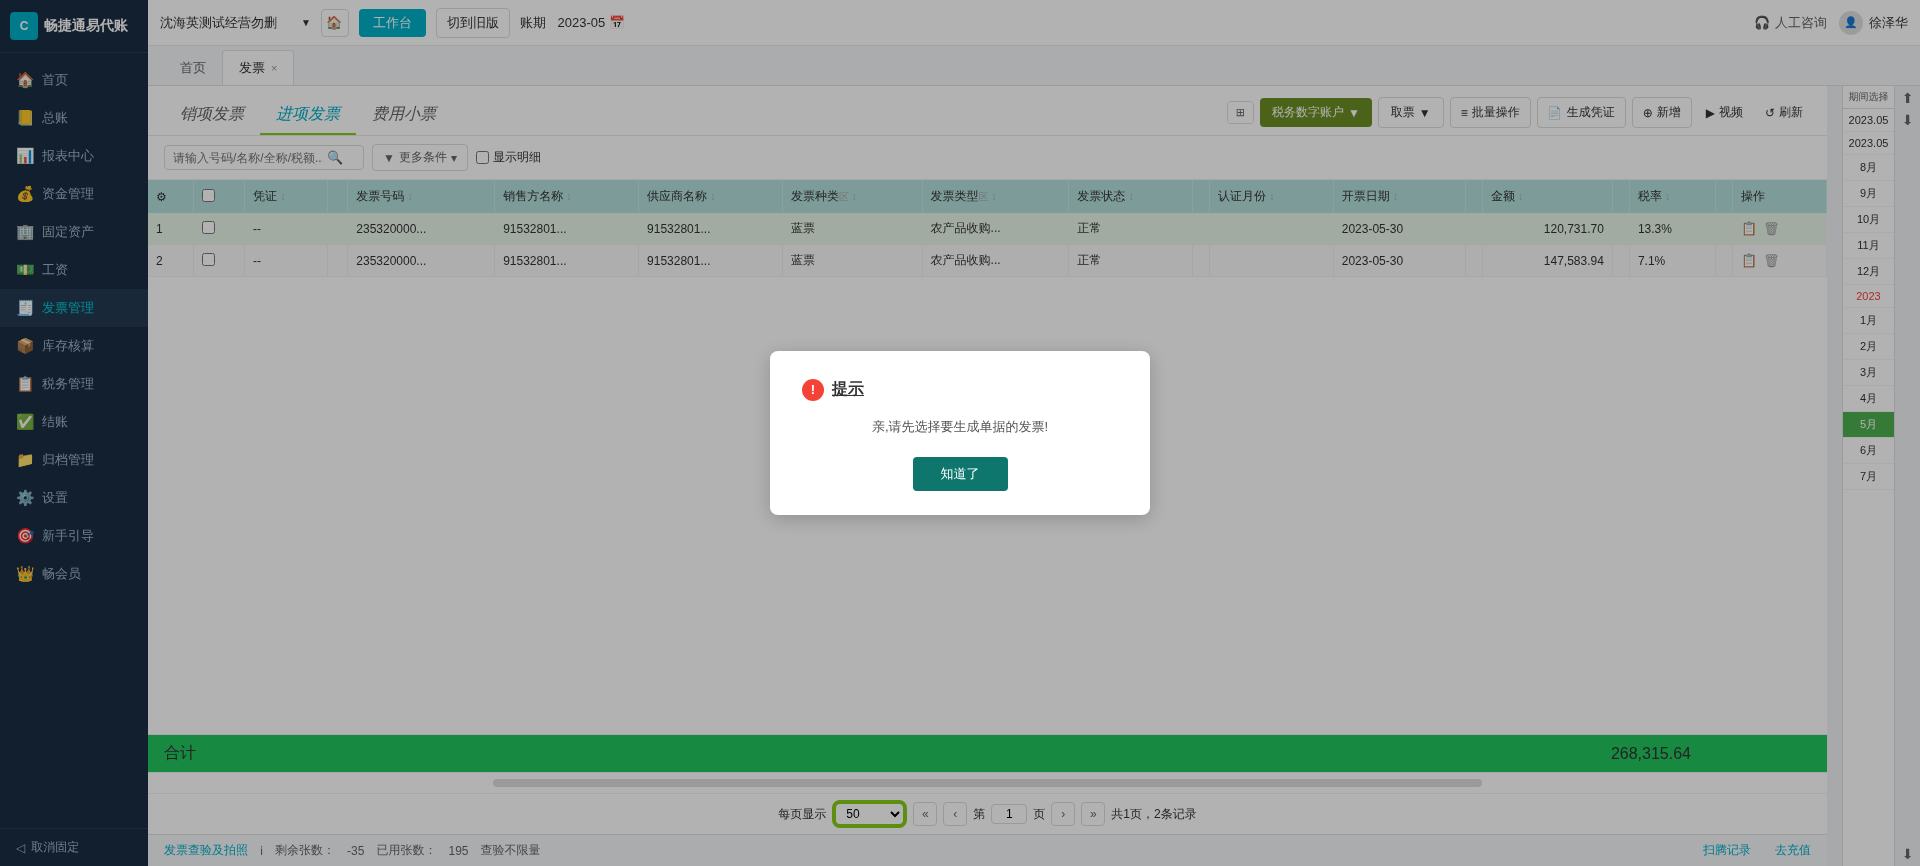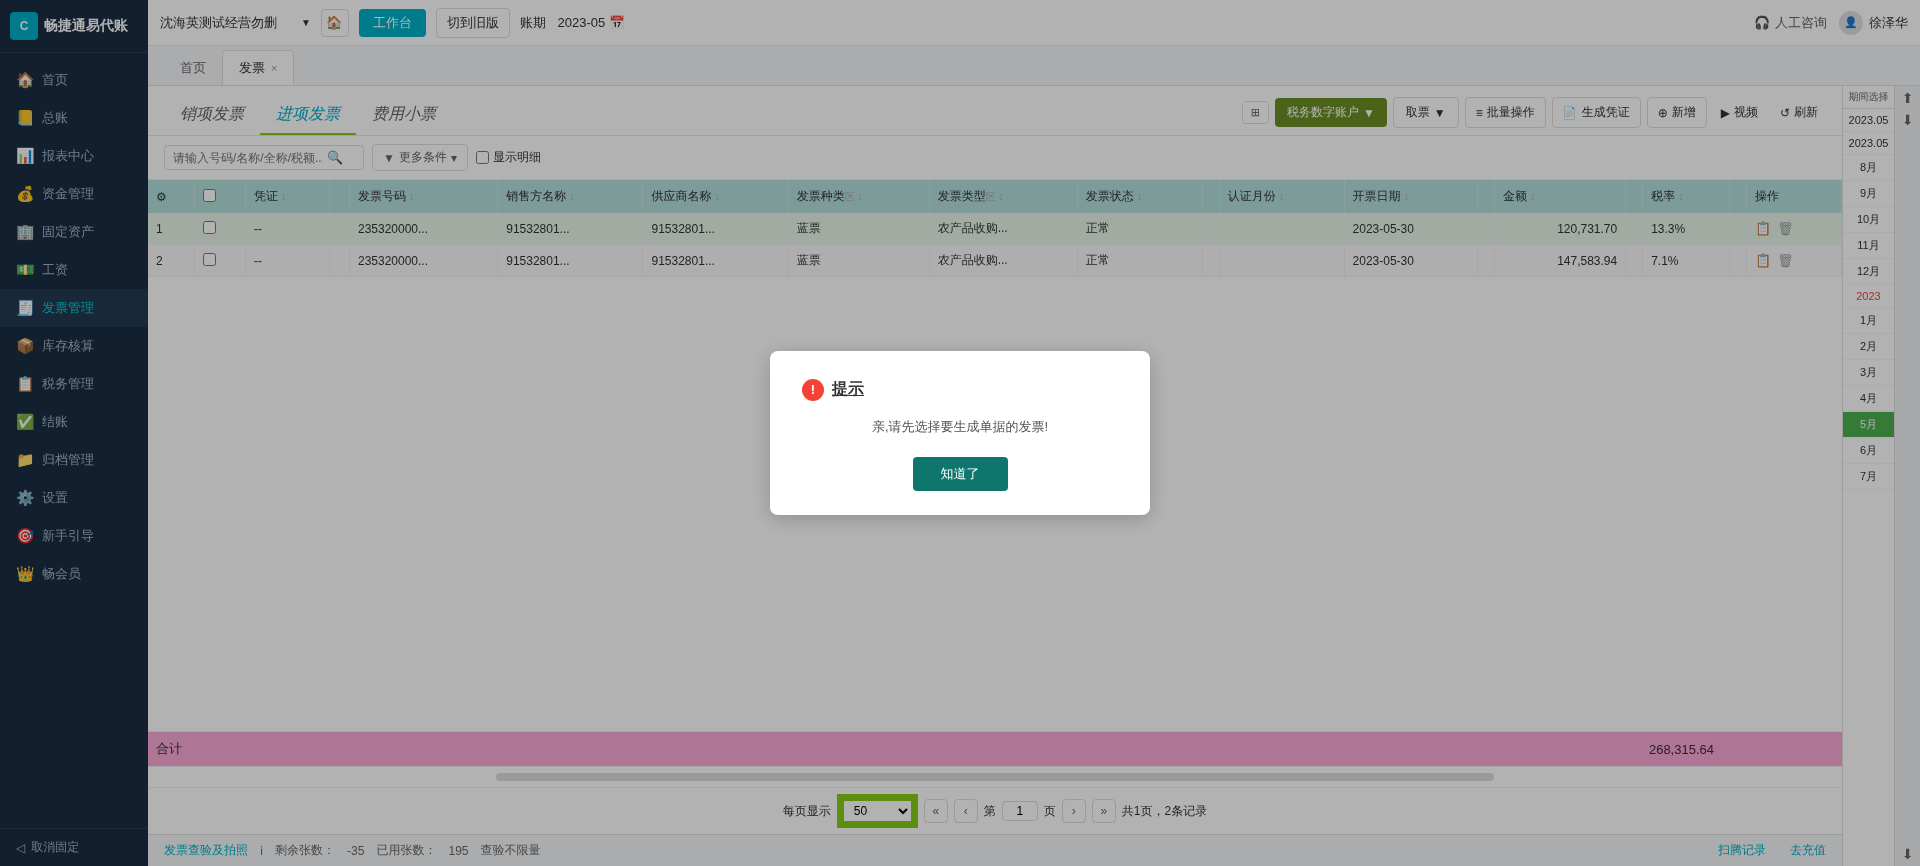--- a/index.html
+++ b/index.html
@@ -268,26 +268,26 @@
       border-right: 1px solid #f0f0f0;
       white-space: nowrap;
     }
     .action-icons { display: flex; gap: 6px; align-items: center; }
     .action-icon { cursor: pointer; color: #999; font-size: 13px; }
 
     
     .table-footer {
       display: flex;
       align-items: center;
-      padding: 8px 8px;
+      padding: 8px 16px;
       border-top: 1px solid #f0f0f0;
-      font-size: 13px;
+      font-size: 16px;
       color: #333;
       flex-shrink: 0;
-      background: #f9a8d4;
+      background: #22c55e;
     }
     .total-label { font-weight: 500; }
     .total-amount { margin-left: auto; font-weight: 500; margin-right: 120px; }
 
     
     .scroll-bar-wrap {
       padding: 4px 16px;
       border-top: 1px solid #f0f0f0;
       flex-shrink: 0;
     }
@@ -302,21 +302,21 @@
       align-items: center;
       justify-content: center;
       padding: 6px 16px;
       font-size: 12px;
       color: #333;
       gap: 6px;
       flex-shrink: 0;
       border-top: 1px solid #f0f0f0;
     }
     .page-size-select {
-      border: 7px solid #84cc16; border-radius: 0;
+      border: 4px solid #84cc16; border-radius: 8px;
       padding: 2px 20px 2px 6px; font-size: 12px;
       cursor: pointer; background: #fff;
     }
     .page-nav-btn {
       border: 1px solid #ddd; border-radius: 4px;
       width: 24px; height: 24px; background: #fff;
       display: flex; align-items: center; justify-content: center;
       cursor: pointer; font-size: 12px; color: #666;
     }
     .page-input {
@@ -358,20 +358,21 @@
     .period-selector {
       width: 52px;
       background: #fff;
       border-left: 1px solid #e0e0e0;
       display: flex;
       flex-direction: column;
       align-items: center;
       overflow-y: auto;
       flex-shrink: 0;
       font-size: 11px;
+      margin-left: 15px;
     }
     .period-header {
       width: 100%;
       padding: 4px 2px;
       text-align: center;
       font-size: 10px;
       color: #666;
       border-bottom: 1px solid #e0e0e0;
     }
     .period-item {

